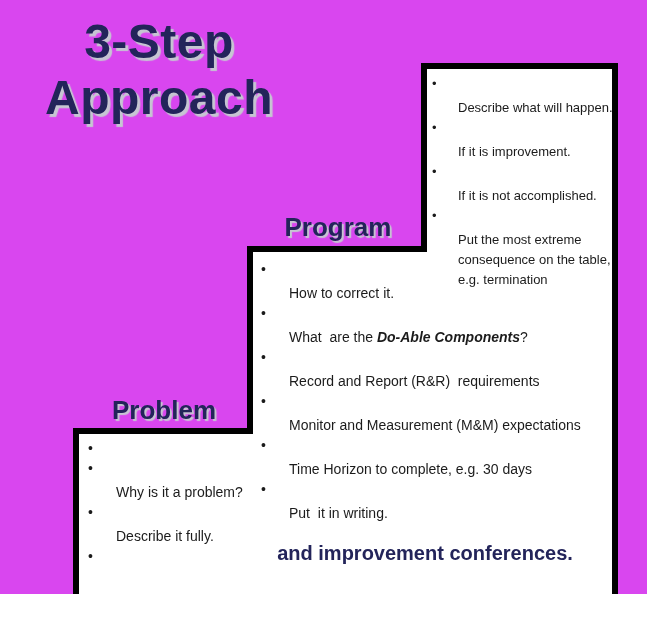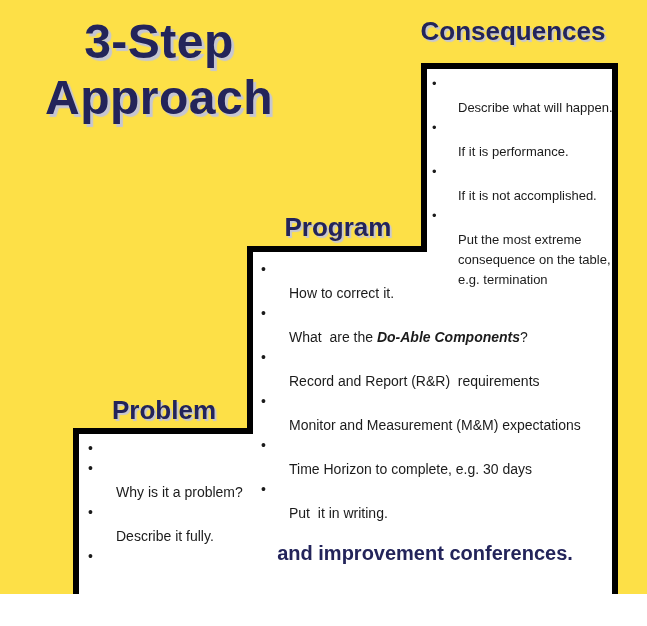--- a/index.html
+++ b/index.html
@@ -1,20 +1,20 @@
 <!DOCTYPE html>
 <html><head>
 <meta charset="utf-8">
 <style>
   html, body { margin: 0; padding: 0; background: #ffffff; }
   .canvas {
     position: relative;
     width: 647px;
     height: 594px;
-    background: #fde047;
+    background: #d946ef;
     overflow: hidden;
     font-family: "Liberation Sans", sans-serif;
   }
   .stairs-svg {
     position: absolute;
     left: 0; top: 0;
     width: 647px; height: 626px;
   }
   .stairs-svg path {
     fill: #ffffff;
@@ -87,30 +87,29 @@
 
   <svg class="stairs-svg" viewBox="0 0 647 626" aria-hidden="true">
     <path d="M424 66 L615 66 L615 609 L76 609 L76 431 L250 431 L250 249 L424 249 Z"></path>
   </svg>
 
   <div class="main-title">
     <div>3-Step</div>
     <div>Approach</div>
   </div>
 
-  <h2 class="step-heading heading-consequences">Consequences</h2>
 
   <ul class="bullets list-consequences">
     <li>
       <span class="m">•</span>
       <span class="t">Describe what will happen.</span>
     </li>
     <li>
       <span class="m">•</span>
-      <span class="t">If it is performance.</span>
+      <span class="t">If it is improvement.</span>
     </li>
     <li>
       <span class="m">•</span>
       <span class="t">If it is not accomplished.</span>
     </li>
     <li>
       <span class="m">•</span>
       <span class="t">Put the most extreme consequence on the table, e.g. termination</span>
     </li>
   </ul>

